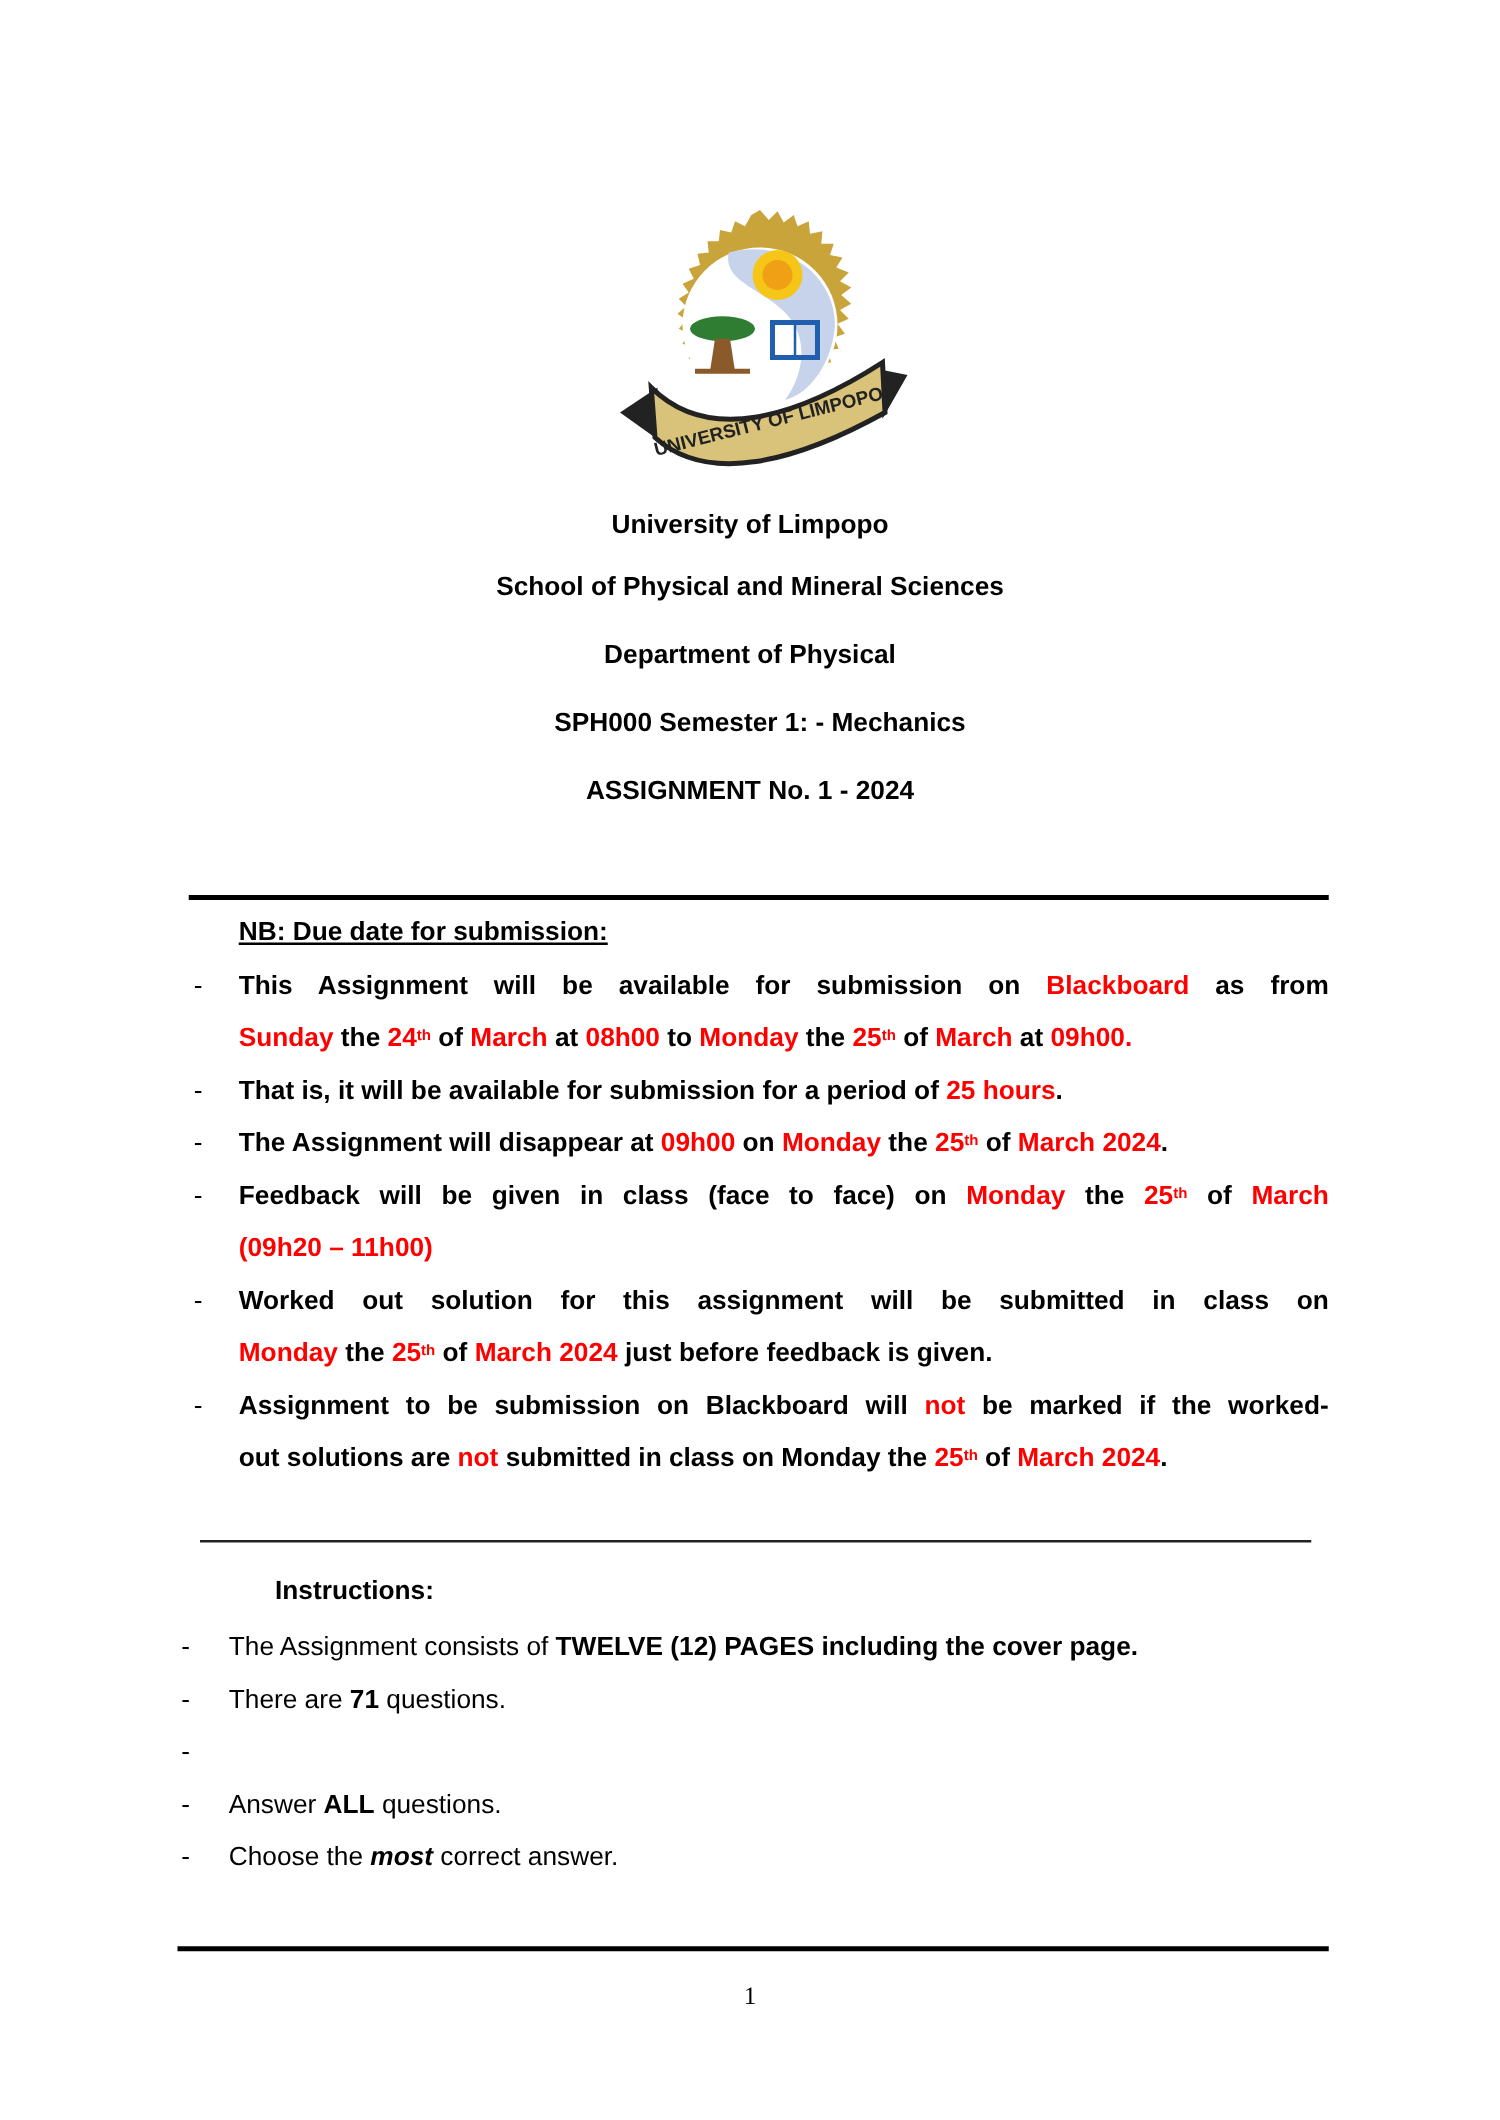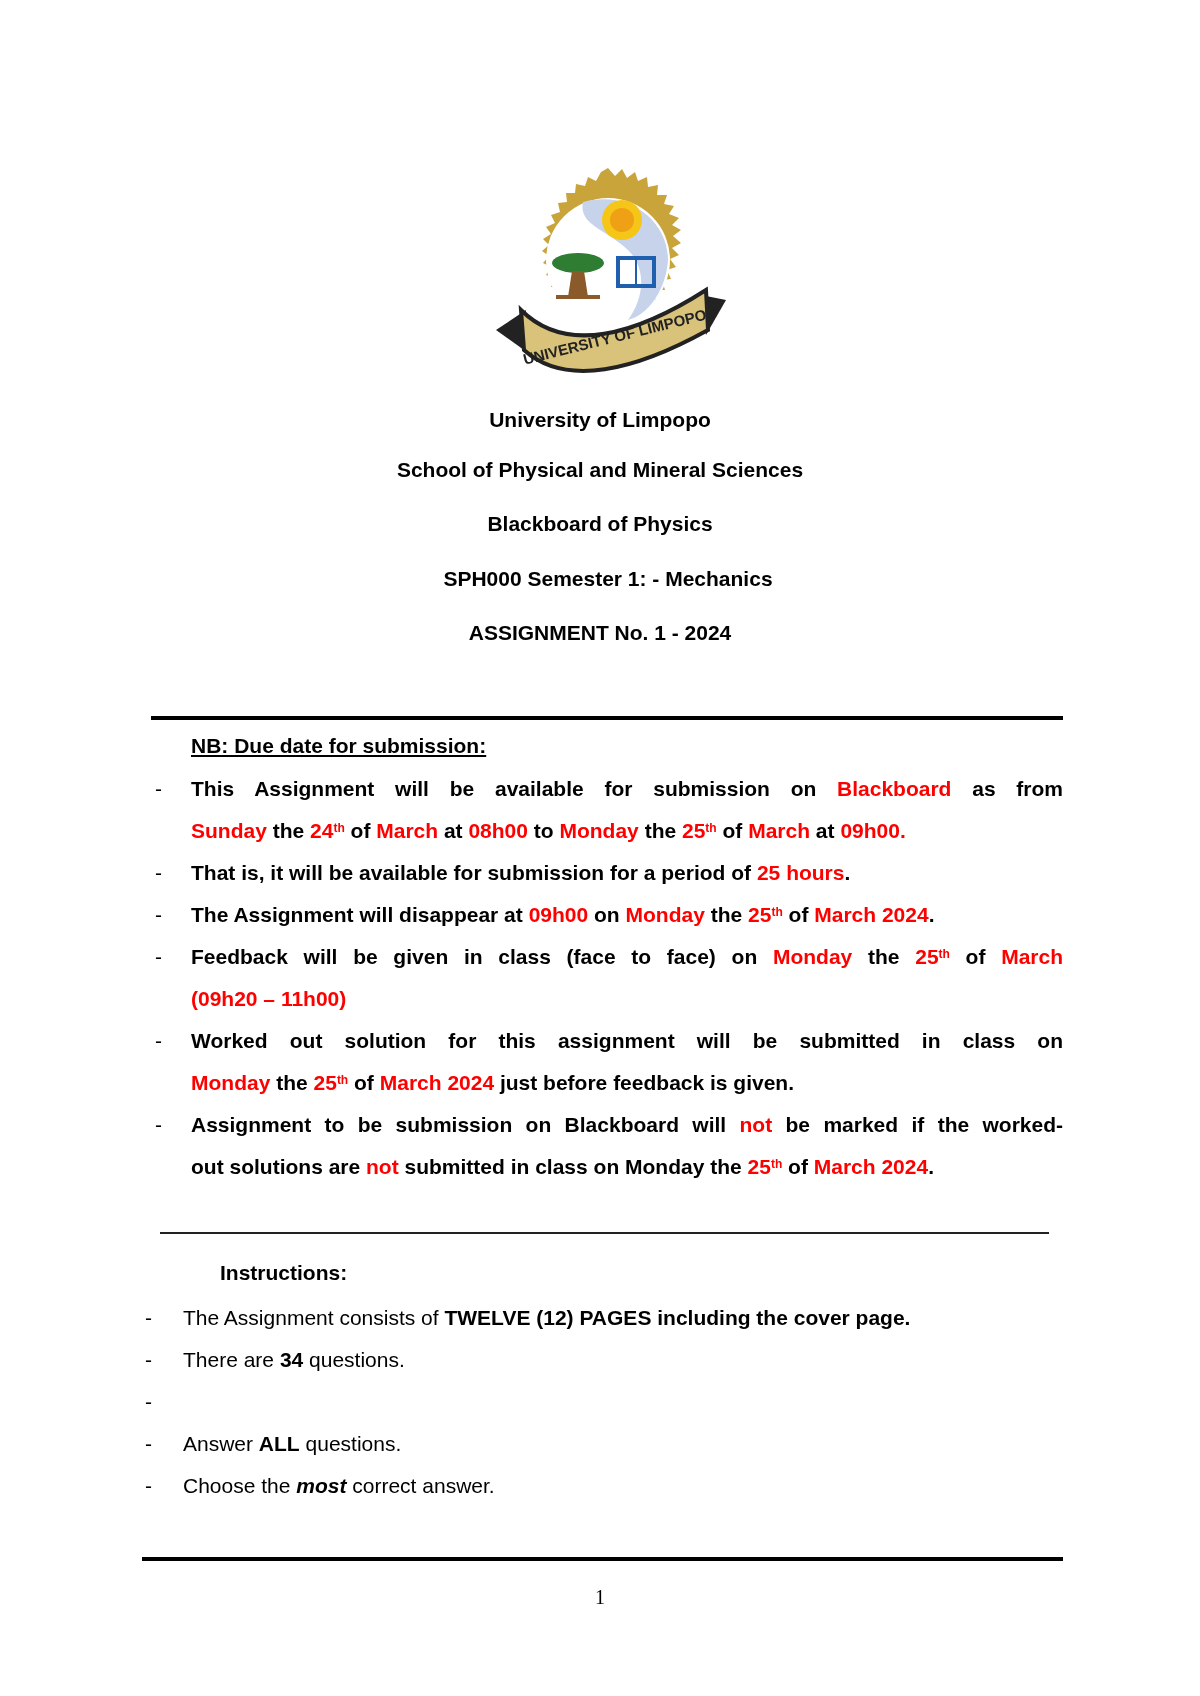--- a/index.html
+++ b/index.html
@@ -58,21 +58,21 @@
 
     <path d="M 10,170 L 40,150 L 38,190 Z" fill="#222222"></path>
     <path d="M 240,140 L 215,135 L 220,175 Z" fill="#222222"></path>
     <path d="M 35,150 C 80,195 150,175 220,130 L 222,170 C 150,210 80,228 38,190 Z" fill="#d9c27a" stroke="#222" stroke-width="4"></path>
     <text x="130" y="182" text-anchor="middle" font-size="15" font-weight="bold" fill="#222" font-family="Liberation Sans, sans-serif" transform="rotate(-14 130 182)">UNIVERSITY OF LIMPOPO</text>
   </svg>
 </div>
 
 <div class="hline" style="top:408px;">University of Limpopo</div>
 <div class="hline" style="top:458px;">School of Physical and Mineral Sciences</div>
-<div class="hline" style="top:512px;">Blackboard of Physics</div>
+<div class="hline" style="top:512px;">Department of Physical</div>
 <div class="hline" style="top:567px; padding-left:8px;">SPH000 Semester 1: - Mechanics</div>
 <div class="hline" style="top:621px;">ASSIGNMENT No. 1 - 2024</div>
 
 <div class="rule-thick" style="left:151px; width:912px; top:716px;"></div>
 
 <div class="abs nb">NB: Due date for submission:</div>
 <div class="due" style="top:768px;" id="due-list">
     <div class="row">
       <span class="dash">-</span>
       <span class="txt just"><span>This Assignment will be available for submission on </span><span class="red">Blackboard</span><span> as from</span></span>
@@ -114,21 +114,21 @@
 <div class="rule-thin" style="left:160px; width:889px; top:1232px;"></div>
 
 <div class="abs instr-title">Instructions:</div>
 <div class="instr" style="top:1297px;" id="instr-list">
     <div class="row">
       <span class="dash">-</span>
       <span class="txt"><span>The Assignment consists of </span><span style="font-weight: bold;">TWELVE (12) PAGES including the cover page.</span></span>
     </div>
     <div class="row">
       <span class="dash">-</span>
-      <span class="txt"><span>There are </span><span style="font-weight: bold;">34</span><span> questions.</span></span>
+      <span class="txt"><span>There are </span><span style="font-weight: bold;">71</span><span> questions.</span></span>
     </div>
     <div class="row">
       <span class="dash">-</span>
     </div>
     <div class="row">
       <span class="dash">-</span>
       <span class="txt"><span>Answer </span><span style="font-weight: bold;">ALL</span><span> questions.</span></span>
     </div>
     <div class="row">
       <span class="dash">-</span>

